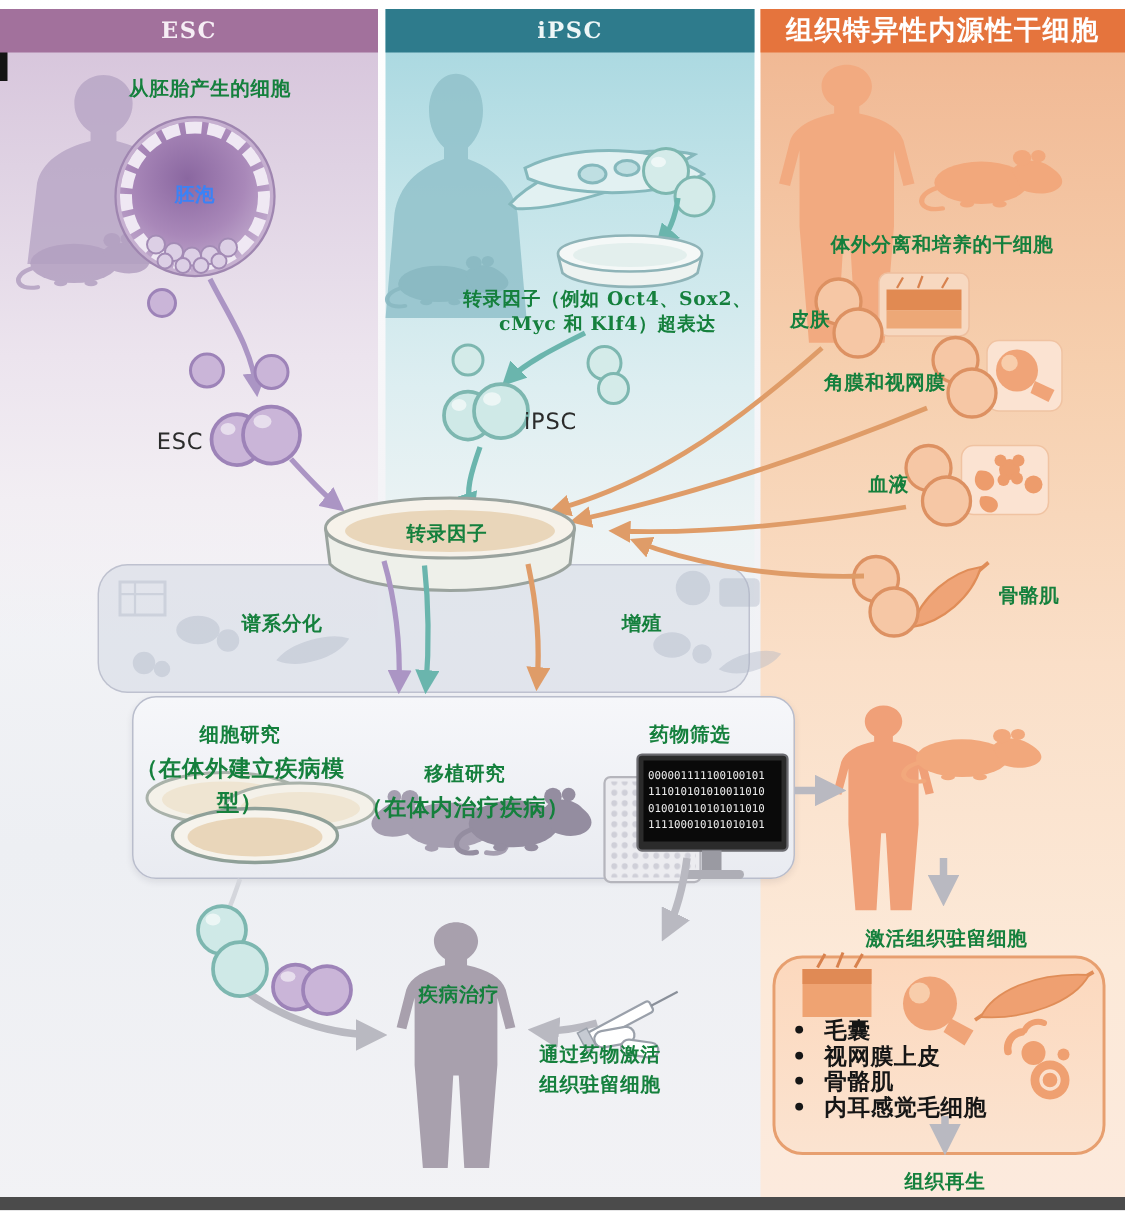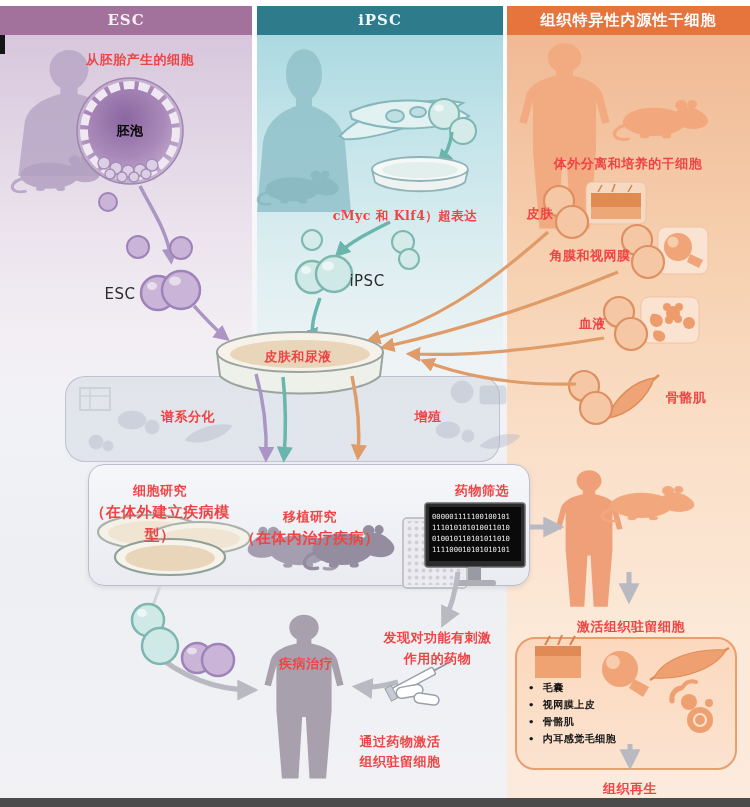--- a/index.html
+++ b/index.html
@@ -14,36 +14,36 @@
   .col2-bg{left:257px;top:6px;width:246px;height:420px;
     background:linear-gradient(180deg,#a5d6df 0%,#c3e4e9 30%,#ddeef1 60%,#ecf3f4 82%,rgba(240,244,246,0) 100%);}
   .col3-bg{left:507px;top:6px;width:243px;height:793px;
     background:linear-gradient(180deg,#f0b691 0%,#f6cfae 30%,#fadfc8 55%,#fce9d8 80%,#fceadd 100%);}
   .bottom-bar{left:0;top:798px;width:750px;height:9px;background:#4b4b4b;}
   .notch{left:0;top:32px;width:5px;height:22px;background:#141414;}
   
   .hdr{top:6px;height:29px;line-height:29px;text-align:center;font-weight:700;font-size:15px;letter-spacing:1px;}
   .hdr1{left:0;width:252px;background:#a2719c;color:#f6eef5;}
   .hdr2{left:257px;width:246px;background:#2e7b8c;color:#eef6f7;}
-  .hdr3{left:507px;width:243px;background:#e5743d;color:#ffffff;font-size:15px;}
+  .hdr3{left:507px;width:243px;background:#e5743d;color:#ffffff;font-size:18px;}
   
   .panel1{left:65px;top:376px;width:435px;height:86px;border-radius:20px;
     background:rgba(213,218,230,.58);border:1.5px solid rgba(140,146,168,.42);box-sizing:border-box;}
   .panel2{left:88px;top:464px;width:442px;height:122px;border-radius:16px;box-sizing:border-box;
     background:linear-gradient(180deg,#f6f7fa,#e9ebf1);border:1.5px solid #b9bdcc;box-shadow:0 2px 5px rgba(40,40,60,.10);}
   .rbox{left:515px;top:637px;width:222px;height:133px;border-radius:20px;box-sizing:border-box;
     background:linear-gradient(180deg,#fcd8bd,#fbe3d0);border:2px solid #e79f6f;}
   
-  .lbl{position:absolute;text-align:center;font-weight:700;font-size:13px;color:#ef4444;
+  .lbl{position:absolute;text-align:center;font-weight:700;font-size:13px;color:#15803d;
        line-height:1.5;letter-spacing:.5px;z-index:6;}
   .sub{font-size:15px;}
   .latin{font-family:"DejaVu Sans","Liberation Sans",sans-serif;font-weight:400;font-size:15px;color:#2b2b2b;}
-  .blasto{color:#000000;}
+  .blasto{color:#3b82f6;}
   .bullets{position:absolute;left:528px;top:679px;width:185px;text-align:left;z-index:6;}
-  .bullet-item{font-weight:700;font-size:10px;color:#161616;line-height:17px;letter-spacing:.5px;}
+  .bullet-item{font-weight:700;font-size:15px;color:#161616;line-height:17px;letter-spacing:.5px;}
   .bullet-item:before{content:"\2022\00a0\00a0";}
   svg.art{position:absolute;left:0;top:0;z-index:4;pointer-events:none;}
 </style>
 </head>
 <body>
 
 <div class="stage">
 
   <div class="abs base-bg"></div>
   <div class="abs col1-bg"></div>
@@ -345,58 +345,54 @@
 
   <div class="abs hdr hdr1">ESC</div>
   <div class="abs hdr hdr2">iPSC</div>
   <div class="abs hdr hdr3">组织特异性内源性干细胞</div>
 
   <div class="lbl" style="left:59px;top:50px;width:162px;">从胚胎产生的细胞</div>
   <div class="lbl blasto" style="left:96px;top:121px;width:68px;">胚泡</div>
   <div class="lbl latin" style="left:92px;top:283px;width:56px;">ESC</div>
 
   <div class="lbl" style="left:303px;top:191px;width:204px;font-size:12.5px;line-height:1.35;">
-    <br>
+    <span>转录因子（例如 Oct4、Sox2、</span><br>
     <span>cMyc 和 Klf4）超表达</span>
   </div>
   <div class="lbl latin" style="left:336px;top:270px;width:62px;">iPSC</div>
 
   <div class="lbl" style="left:535px;top:154px;width:186px;">体外分离和培养的干细胞</div>
   <div class="lbl" style="left:505px;top:204px;width:70px;">皮肤</div>
   <div class="lbl" style="left:538px;top:246px;width:104px;">角膜和视网膜</div>
   <div class="lbl" style="left:555px;top:314px;width:75px;">血液</div>
   <div class="lbl" style="left:645px;top:388px;width:82px;">骨骼肌</div>
 
-  <div class="lbl" style="left:250px;top:347px;width:96px;">皮肤和尿液</div>
+  <div class="lbl" style="left:250px;top:347px;width:96px;">转录因子</div>
   <div class="lbl" style="left:138px;top:407px;width:100px;">谱系分化</div>
   <div class="lbl" style="left:393px;top:407px;width:70px;">增殖</div>
 
   <div class="lbl" style="left:75px;top:481px;width:170px;line-height:1.55;">
     <span>细胞研究</span><br>
     <span class="sub">（在体外建立疾病模型）</span>
   </div>
   <div class="lbl" style="left:225px;top:507px;width:170px;line-height:1.55;">
     <span>移植研究</span><br>
     <span class="sub">（在体内治疗疾病）</span>
   </div>
-  <div class="lbl" style="left:432px;top:481px;width:100px;text-align:center;">药物筛选</div>
+  <div class="lbl" style="left:410px;top:481px;width:100px;text-align:center;">药物筛选</div>
 
   <div class="lbl" style="left:545px;top:617px;width:172px;">激活组织驻留细胞</div>
 
   <div class="bullets">
     <div class="bullet-item">毛囊</div>
     <div class="bullet-item">视网膜上皮</div>
     <div class="bullet-item">骨骼肌</div>
     <div class="bullet-item">内耳感觉毛细胞</div>
   </div>
   <div class="lbl" style="left:560px;top:779px;width:140px;">组织再生</div>
 
   <div class="lbl" style="left:256px;top:654px;width:100px;">疾病治疗</div>
-  <div class="lbl" style="left:355px;top:628px;width:165px;line-height:1.6;">
-    <span>发现对功能有刺激</span><br>
-    <span>作用的药物</span>
-  </div>
-  <div class="lbl" style="left:330px;top:694px;width:140px;line-height:1.55;margin-top:38px;">
+  <div class="lbl" style="left:330px;top:694px;width:140px;line-height:1.55;">
     <span>通过药物激活</span><br>
     <span>组织驻留细胞</span>
   </div>
 
 </div>
 
 </body></html>

